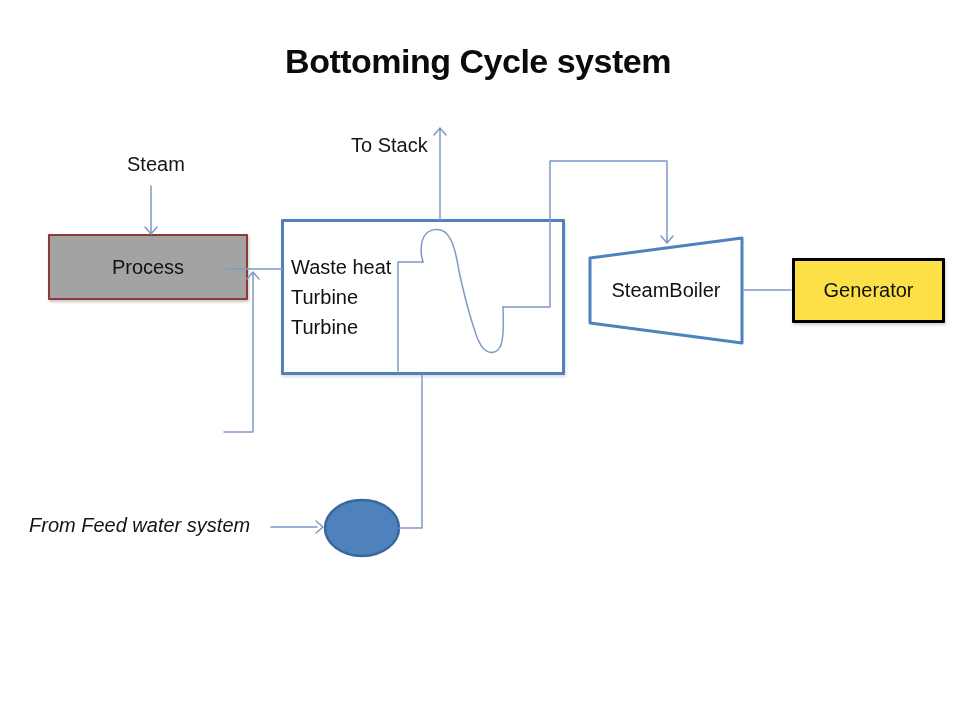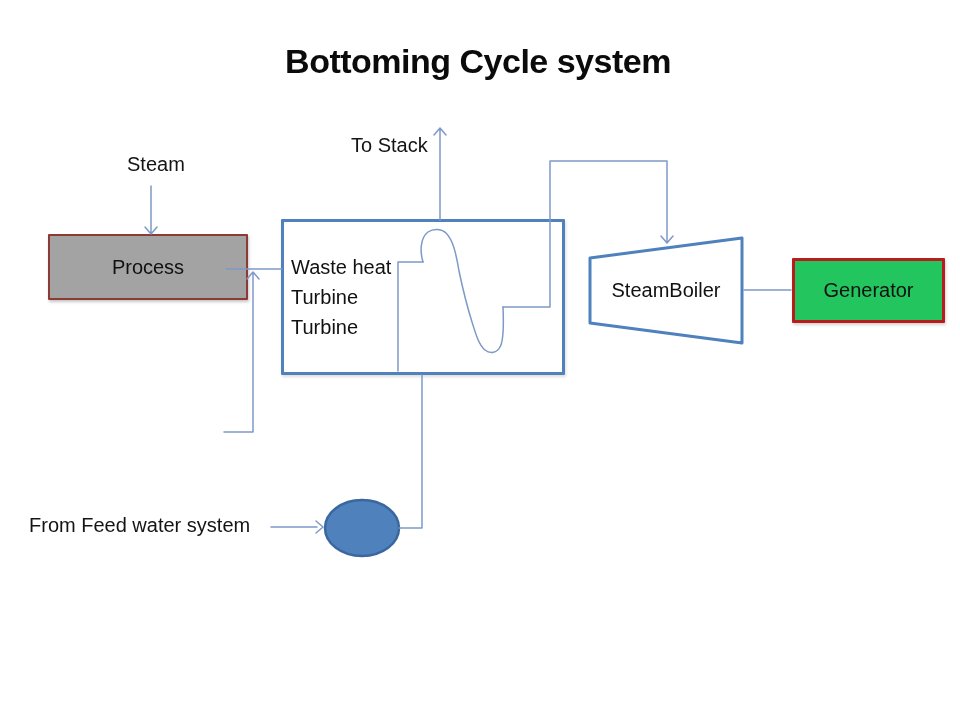--- a/index.html
+++ b/index.html
@@ -23,32 +23,32 @@
   }
   #boiler-box{
     left:281px;top:219px;width:284px;height:156px;
     background:#ffffff;border:3.5px solid #4f81bd;border-radius:1px;
     box-shadow:1px 2px 3px rgba(120,120,120,0.25);
     justify-content:flex-start;
   }
   .boiler-text{padding-left:7px;font-size:20px;line-height:30px;color:#111;}
   #generator-box{
     left:792px;top:258px;width:153px;height:65px;
-    background:#22c55e;border:3px solid #b91c1c;border-radius:1px;
+    background:#fde047;border:3px solid #000000;border-radius:1px;
     box-shadow:1px 2px 3px rgba(110,110,110,0.3);
   }
   #turbine-text{
     left:590px;top:260px;width:152px;height:60px;
     display:flex;align-items:center;justify-content:center;
     font-size:20px;line-height:28px;color:#111;text-align:center;
   }
   #fuel-label{left:127px;top:153px;}
   #tostack-label{left:351px;top:134px;}
   #supplemental-label{left:29px;top:419px;}
-  #feedwater-label{left:29px;top:514px;}
+  #feedwater-label{left:29px;top:514px;font-style:italic;}
   #overlay-svg{left:0;top:0;}
 </style>
 </head>
 <body>
 
 <div id="stage">
 
   <div class="abs box" id="process-box">
     <span>Process</span>
   </div>

